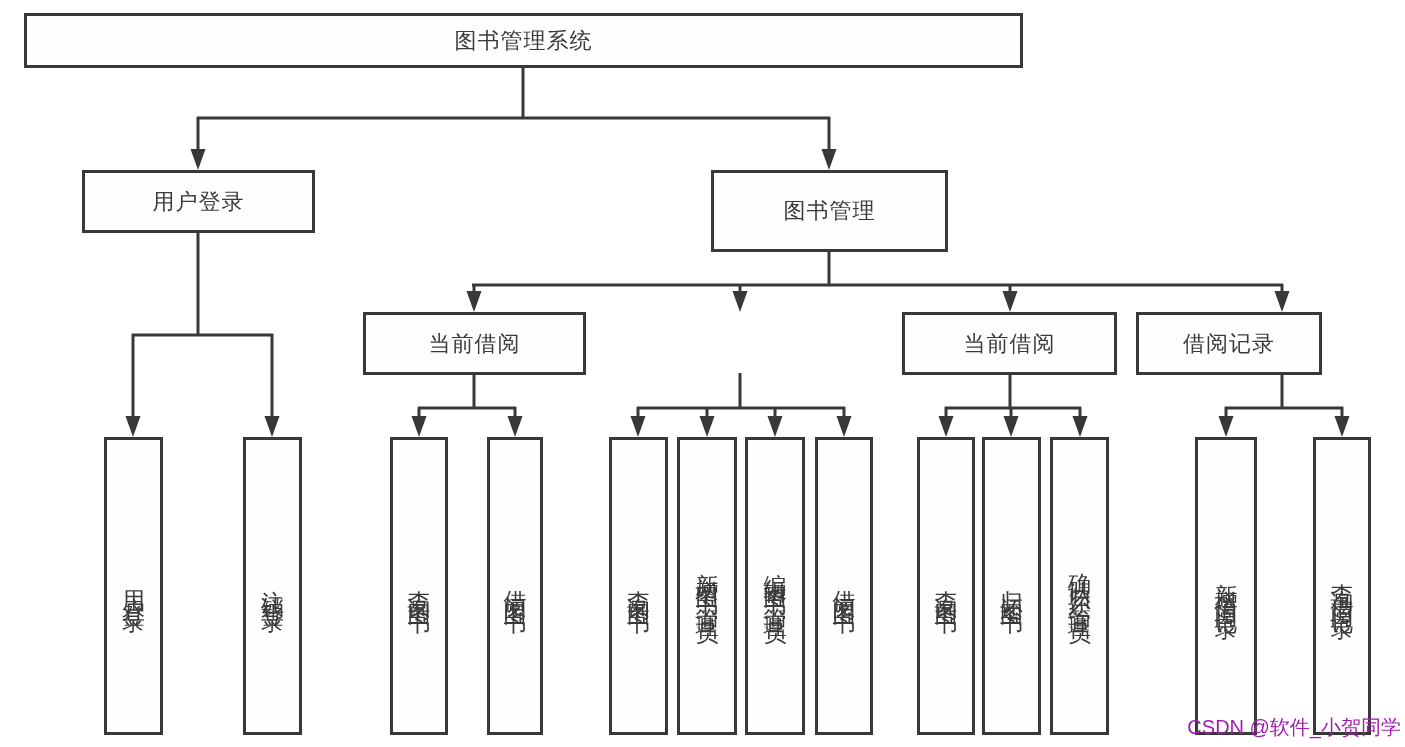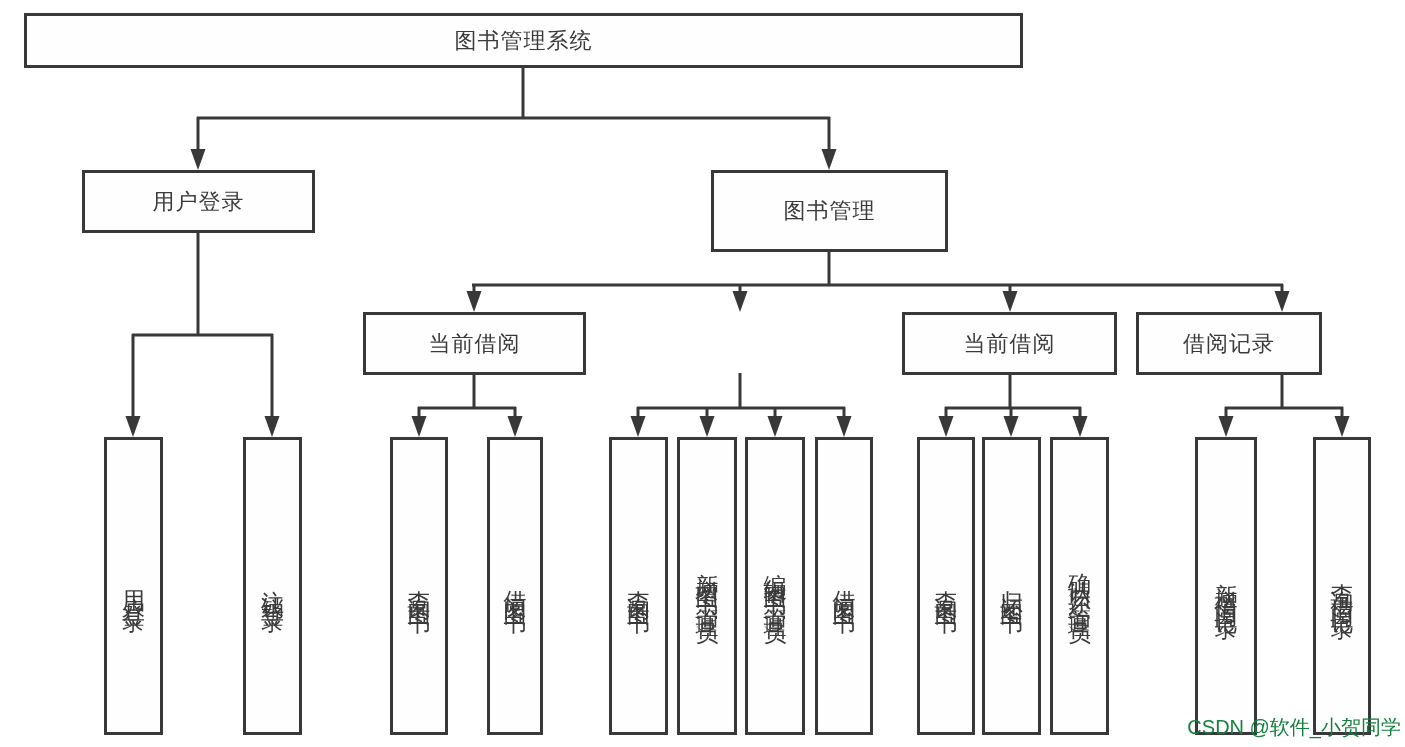--- a/index.html
+++ b/index.html
@@ -41,21 +41,21 @@
     letter-spacing: 7px;
     font-size: 23px;
     white-space: nowrap;
   }
   .watermark {
     position: absolute;
     left: 1183px;
     top: 714px;
     width: 218px;
     font-size: 20px;
-    color: #15803d;
+    color: #a21caf;
     white-space: nowrap;
     text-align: right;
     z-index: 5;
   }
   
   .n-root { left: 24px;  top: 13px;  width: 999px; height: 55px; }
   .n-l2a  { left: 82px;  top: 170px; width: 233px; height: 63px; }
   .n-l2b  { left: 711px; top: 170px; width: 237px; height: 82px; }
   .n-l3a  { left: 363px; top: 312px; width: 223px; height: 63px; }
   .n-l3b  { left: 633px; top: 312px; width: 214px; height: 63px; }

